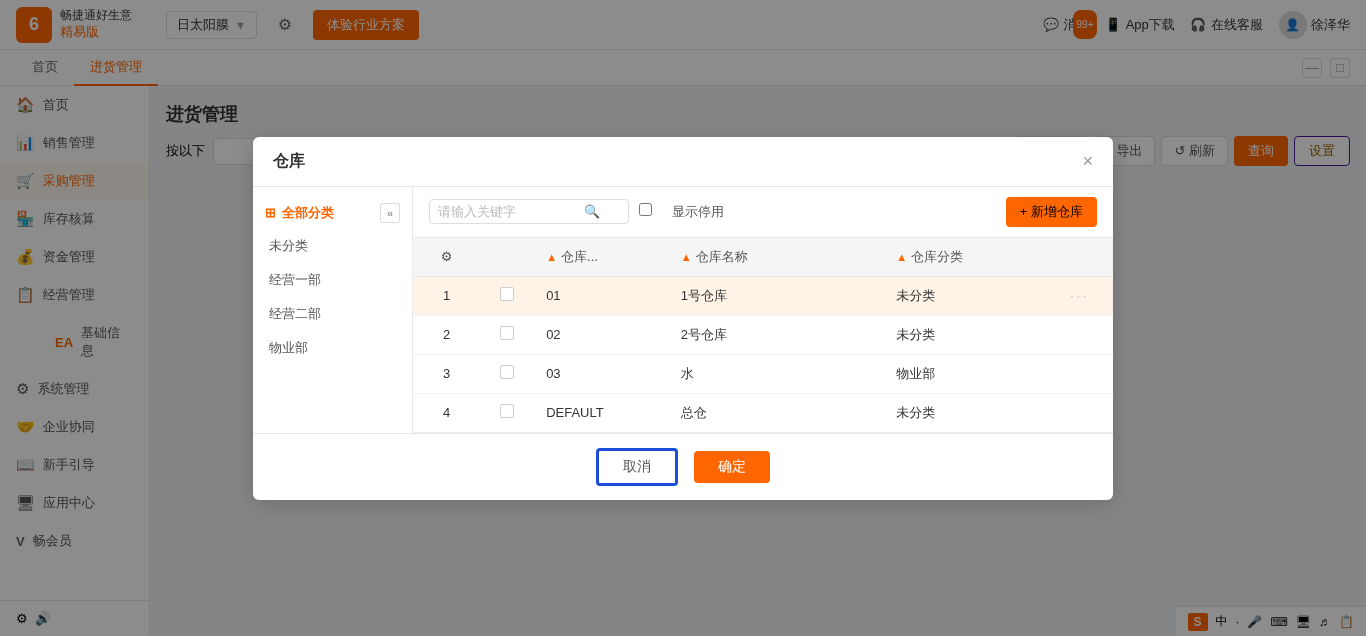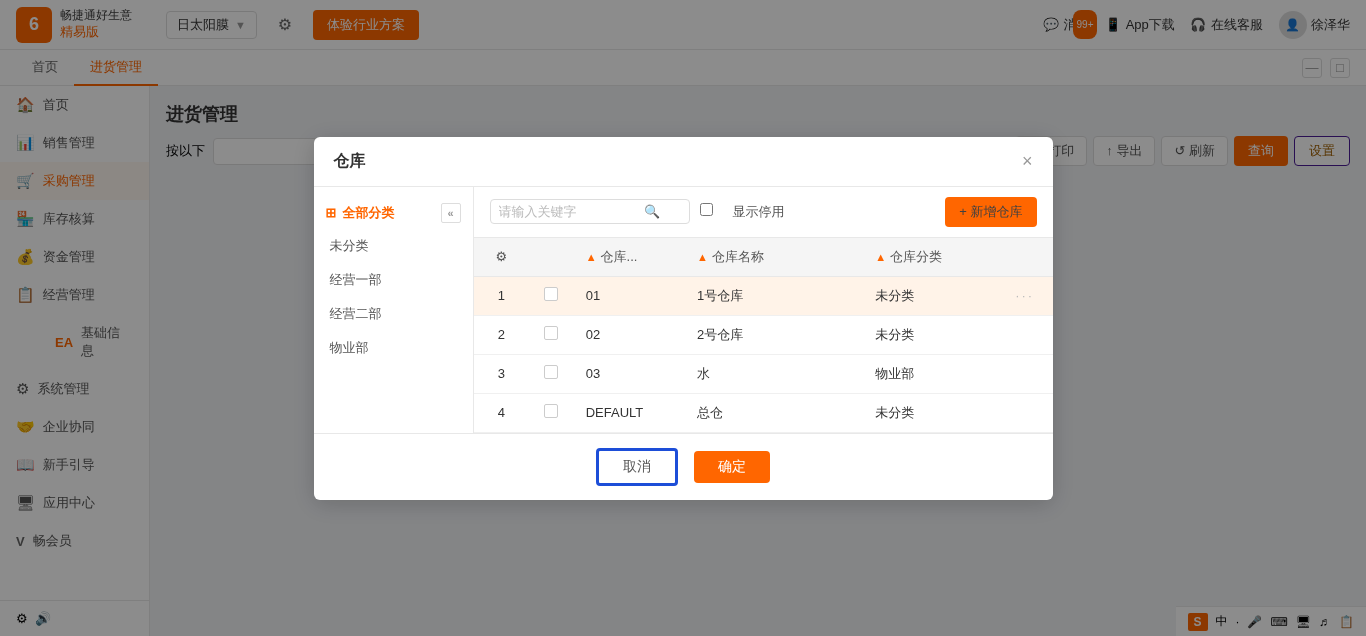--- a/index.html
+++ b/index.html
@@ -184,21 +184,21 @@
       z-index: 100;
       display: flex;
       align-items: center;
       justify-content: center;
     }
 
     
     .modal {
       background: #fff;
       border-radius: 6px;
-      width: 739px;
+      width: 860px;
       max-height: 580px;
       display: flex;
       flex-direction: column;
       box-shadow: 0 4px 24px rgba(0,0,0,0.18);
     }
     .modal-header {
       display: flex;
       align-items: center;
       justify-content: space-between;
       padding: 14px 20px;
@@ -288,21 +288,21 @@
       display: flex;
       align-items: flex-start;
       gap: 20px;
       font-size: 13px;
       color: #555;
       cursor: pointer;
     }
     .add-btn {
       margin-left: auto;
       background: #f60;
-      color: #404040;
+      color: #000000;
       border: none;
       border-radius: 4px;
       padding: 6px 14px;
       font-size: 13px;
       cursor: pointer;
     }
 
     
     .data-table {
       flex: 1;

